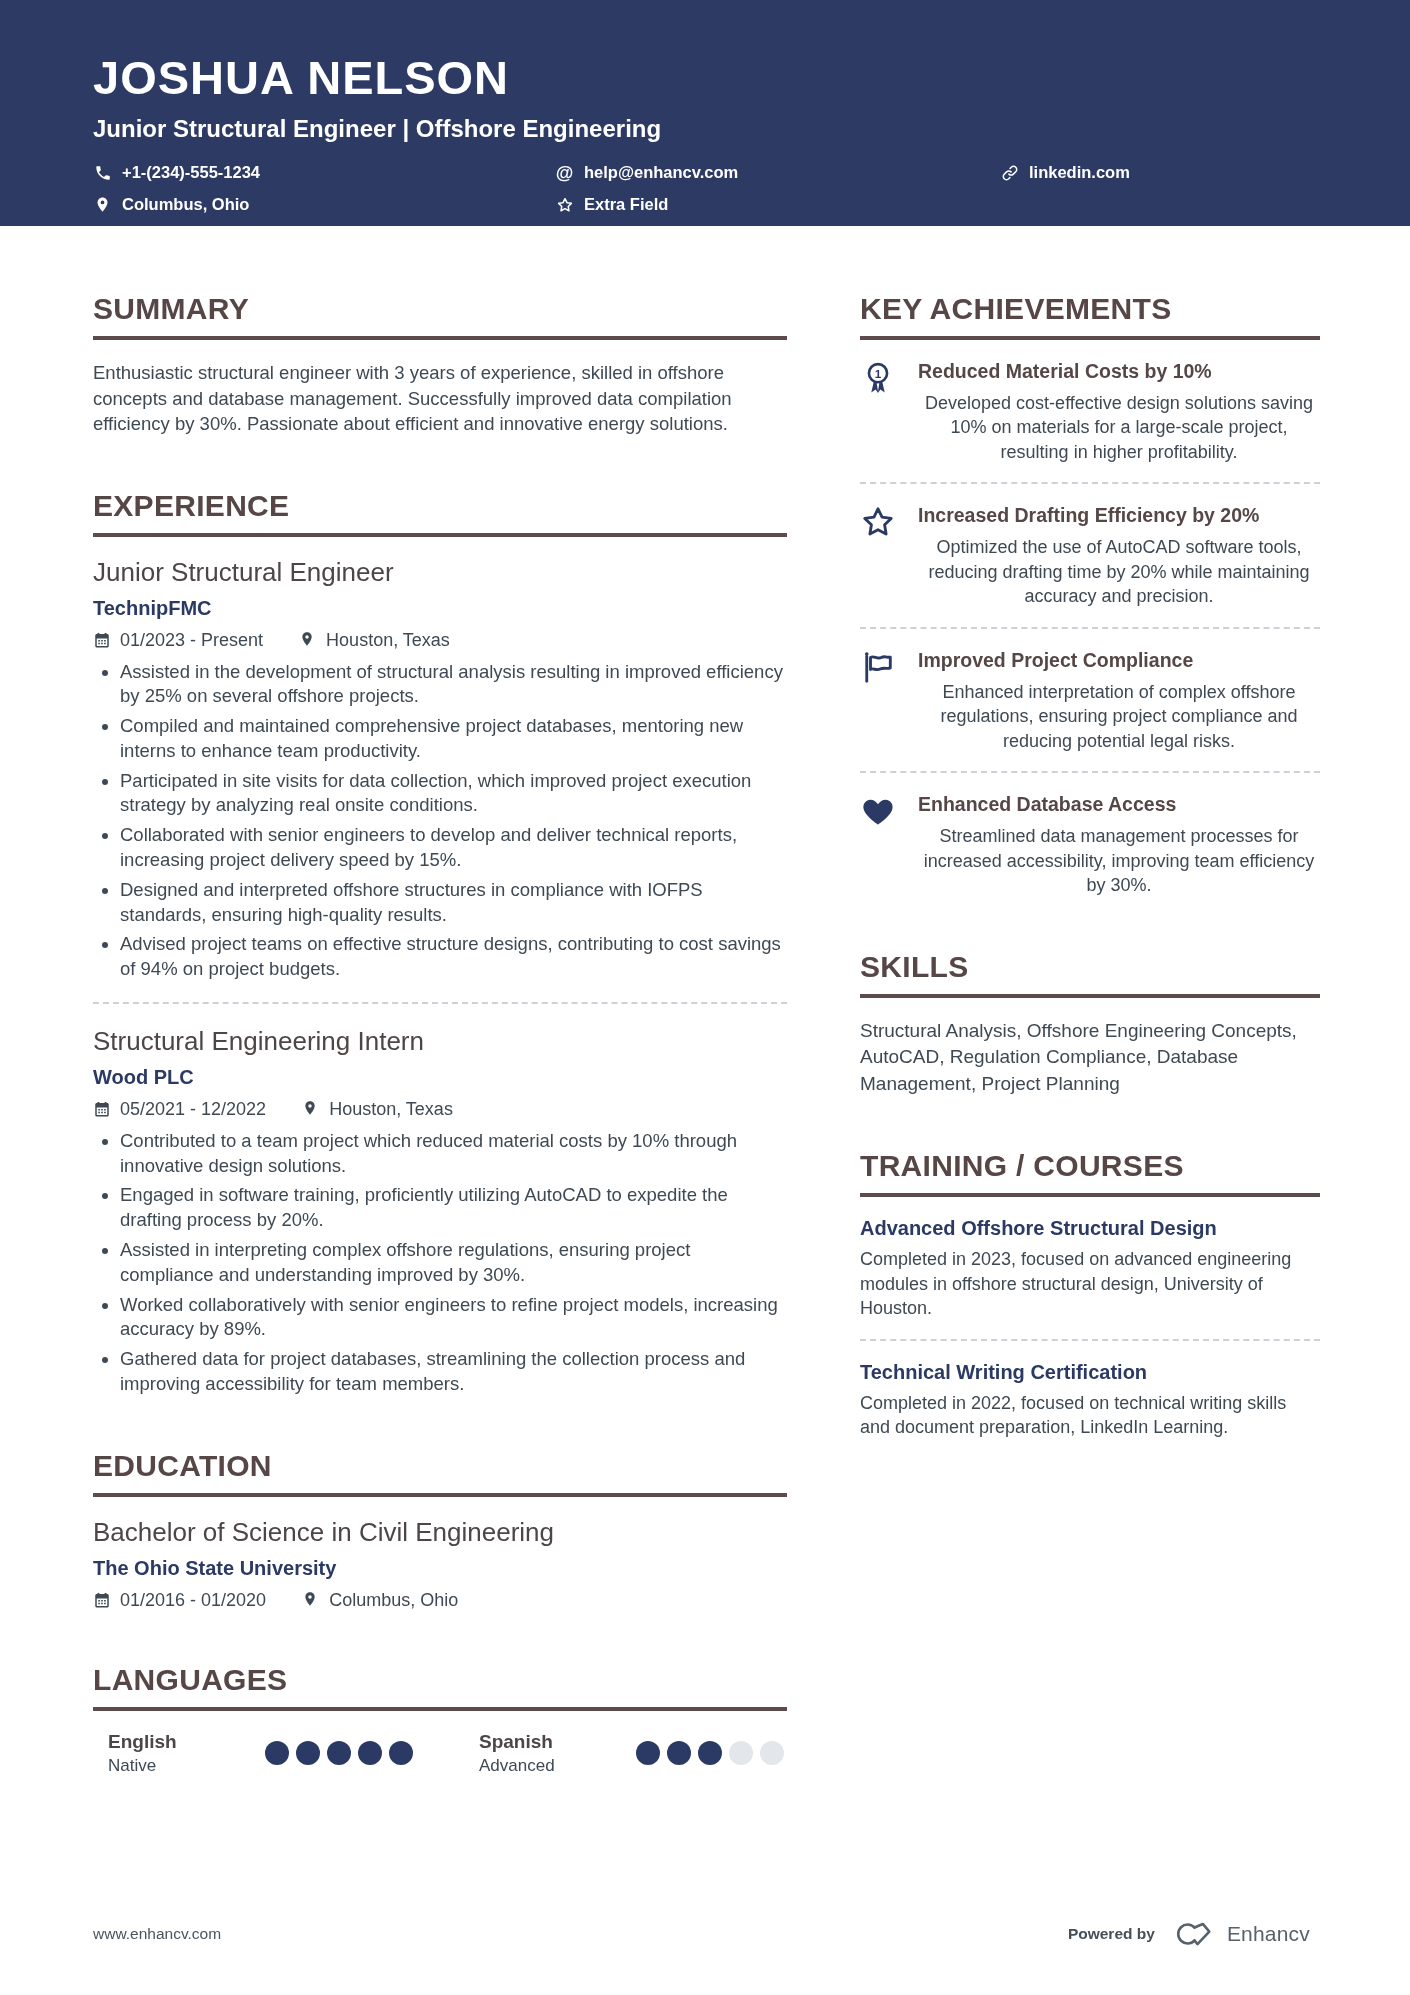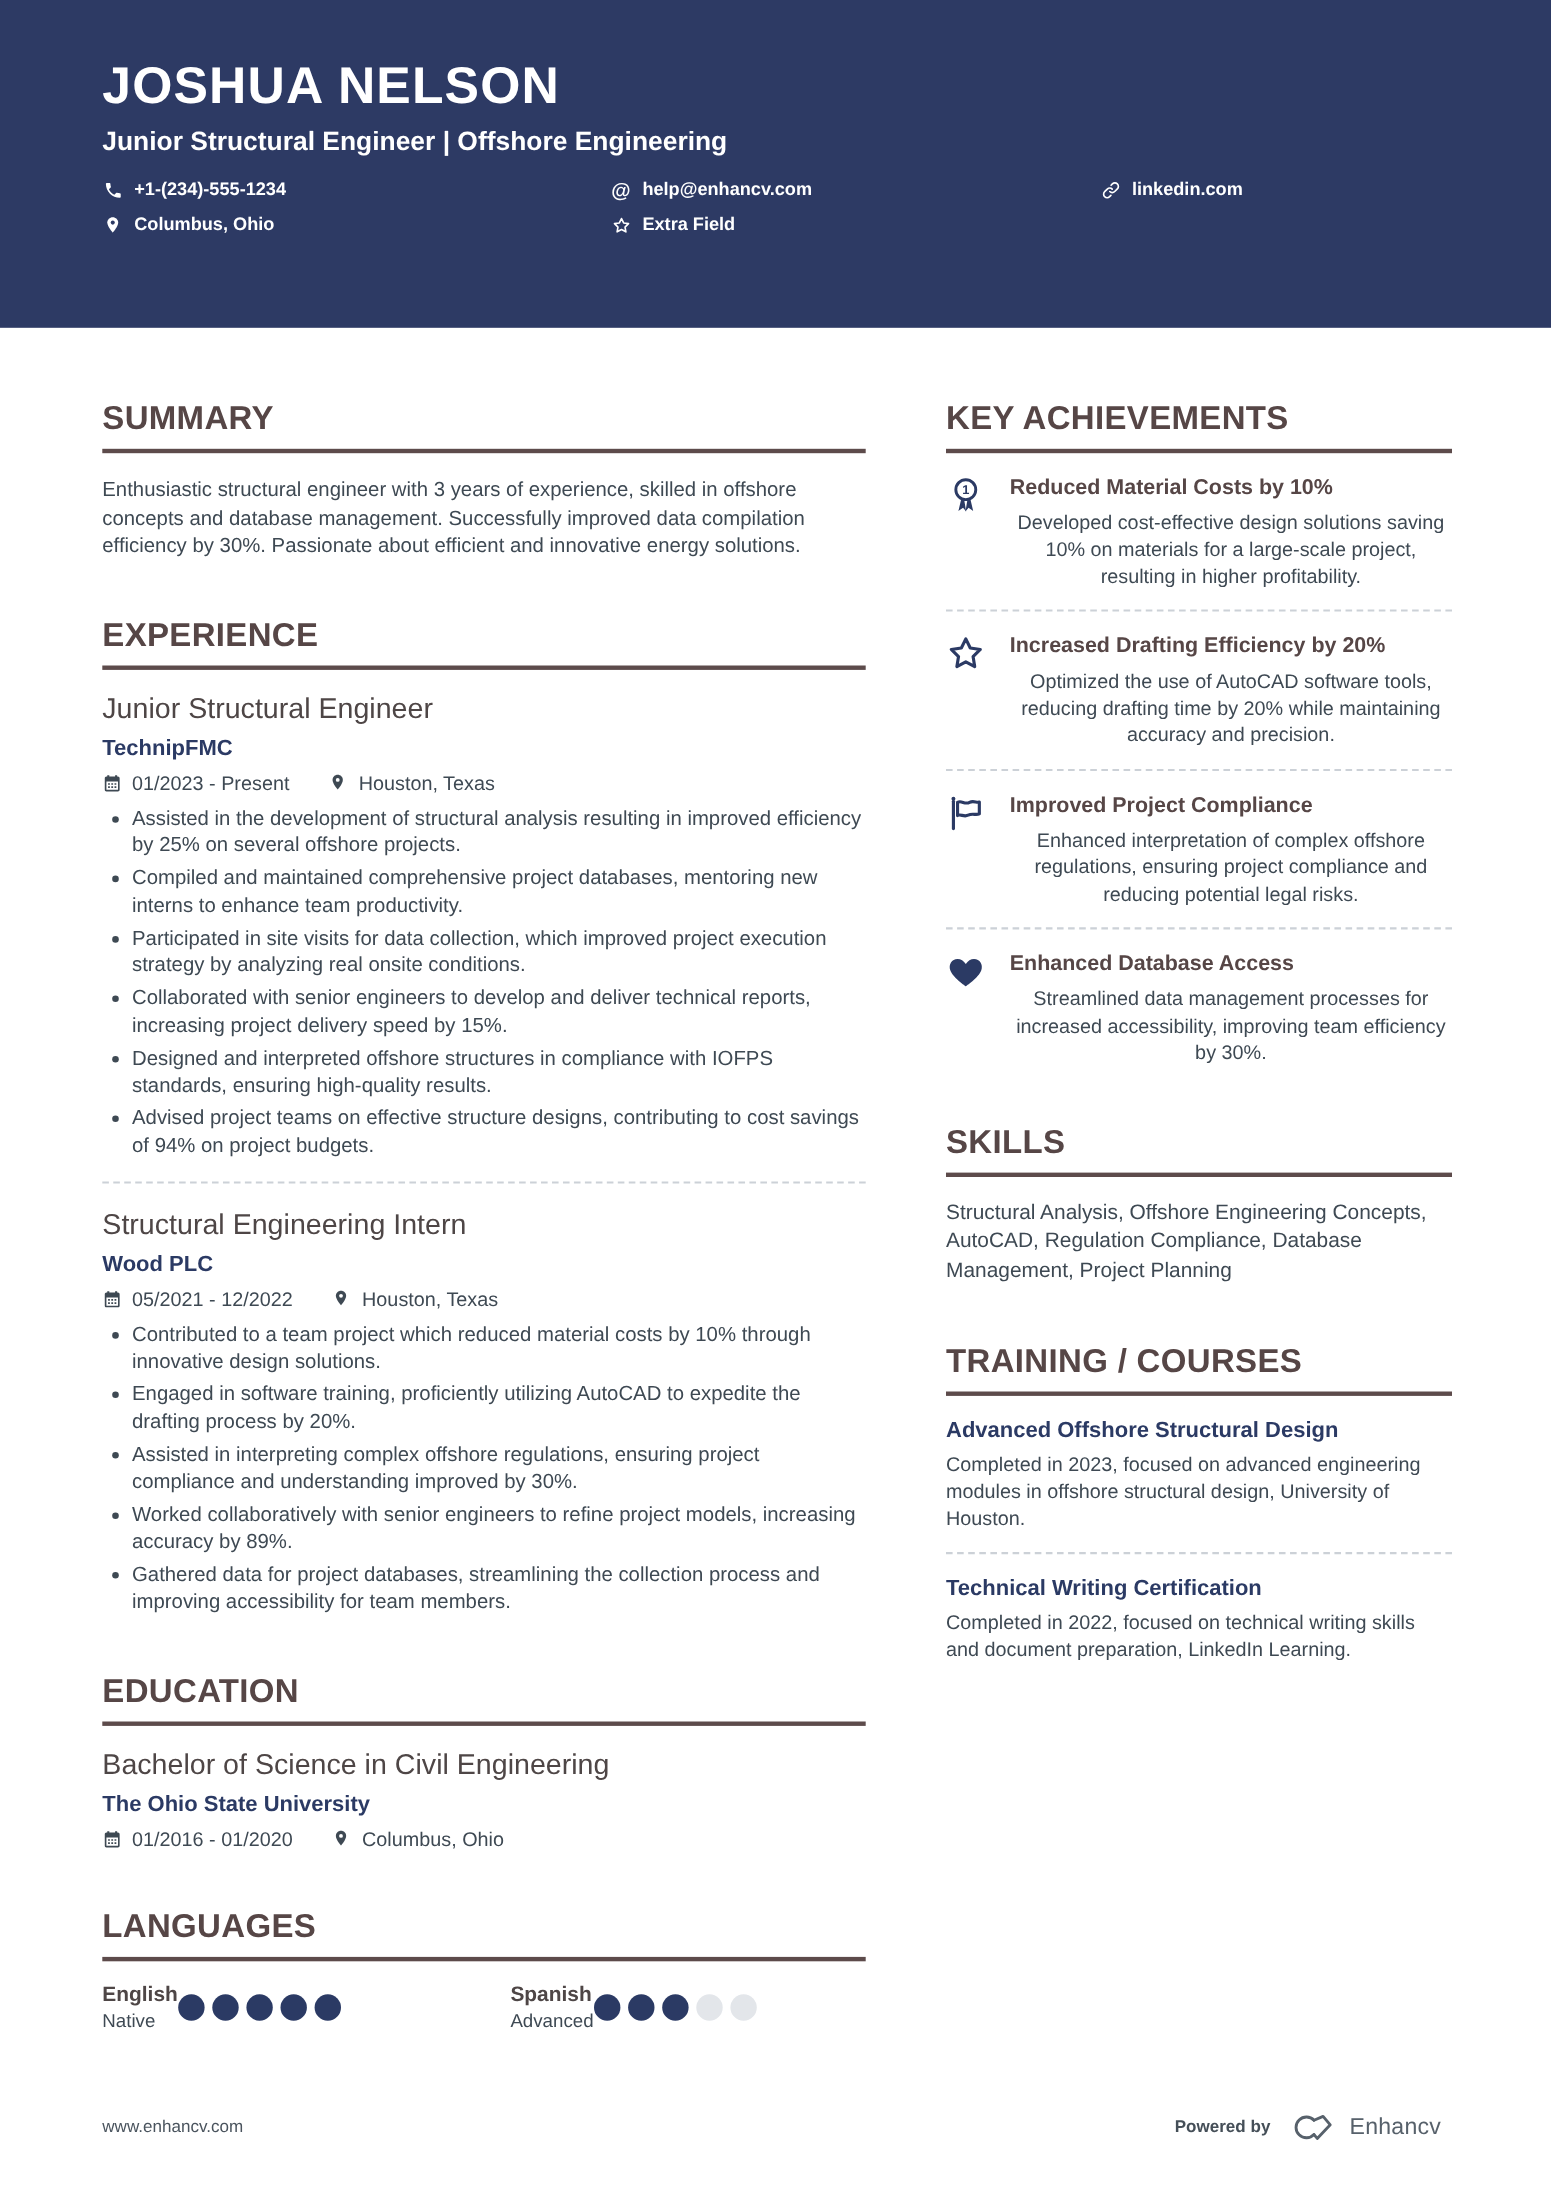--- a/index.html
+++ b/index.html
@@ -1,19 +1,19 @@
 <!DOCTYPE html>
 <html><head>
 <meta charset="utf-8">
 <style>
   html,body{margin:0;padding:0;background:#ffffff;}
   .page{position:relative;width:1410px;height:1995px;background:#ffffff;overflow:hidden;
         font-family:"Liberation Sans","DejaVu Sans",sans-serif;color:#3e4953;}
   
-  .hdr{box-sizing:border-box;background:#2d3a64;color:#fff;height:298px;padding:50px 93px 0;}
+  .hdr{box-sizing:border-box;background:#2d3a64;color:#fff;height:226px;padding:50px 93px 0;}
   .hdr h1{margin:0 0 10px;font-size:47px;font-weight:800;letter-spacing:1px;color:#fff;}
   .hdr .role{margin:0 0 20px;font-size:24px;font-weight:700;color:#fff;}
   .contacts{display:grid;grid-template-columns:462px 445px auto;row-gap:13px;font-size:16.5px;font-weight:700;}
   .citem{display:flex;align-items:center;gap:10px;white-space:nowrap;}
   .cicon{display:inline-flex;width:19px;height:19px;align-items:center;justify-content:center;flex:0 0 19px;}
   .at{font-size:18px;font-weight:700;line-height:1;}
   
   .main{display:flex;gap:73px;padding:66px 93px 0;box-sizing:border-box;}
   .colL{width:694px;flex:0 0 694px;}
   .colR{width:460px;flex:0 0 460px;}
@@ -25,21 +25,21 @@
   .jtitle{font-size:26px;font-weight:400;color:#4e4646;margin:0 0 9px;}
   .jcomp{font-size:20px;font-weight:700;color:#2b3a64;margin:0 0 10px;}
   .jmeta{display:flex;align-items:center;gap:36px;font-size:18px;color:#3e4953;margin:0 0 9px;}
   .mitem{display:flex;align-items:center;gap:9px;}
   .micon{display:inline-flex;width:18px;height:18px;}
   ul.blts{margin:0;padding-left:27px;font-size:18.5px;line-height:1.34;color:#3e4953;}
   ul.blts li{margin-bottom:5px;}
   .dash{border:none;border-top:2px dashed #ccd1d7;margin:20px 0 22px;}
   
   .langs{display:grid;grid-template-columns:320px 320px;column-gap:51px;}
-  .lang{display:flex;align-items:center;}
+  .lang{display:flex;justify-content:space-between;align-items:center;margin-left:15px;}
   .lname{font-size:19px;font-weight:700;color:#4e4646;margin:0 0 3px;}
   .llvl{font-size:17px;color:#3e4953;margin:0;}
   .dots{display:flex;gap:7px;}
   .dot{width:24px;height:24px;border-radius:50%;background:#e3e6ea;}
   .dot.f{background:#2b3a64;}
   
   .ach{display:flex;gap:18px;}
   .aicon{flex:0 0 40px;width:40px;display:flex;justify-content:flex-start;}
   .atitle{font-size:19.5px;font-weight:700;color:#564646;margin:0 0 8px;}
   .atext{font-size:18px;line-height:1.36;color:#3e4953;margin:0;text-align:center;}

